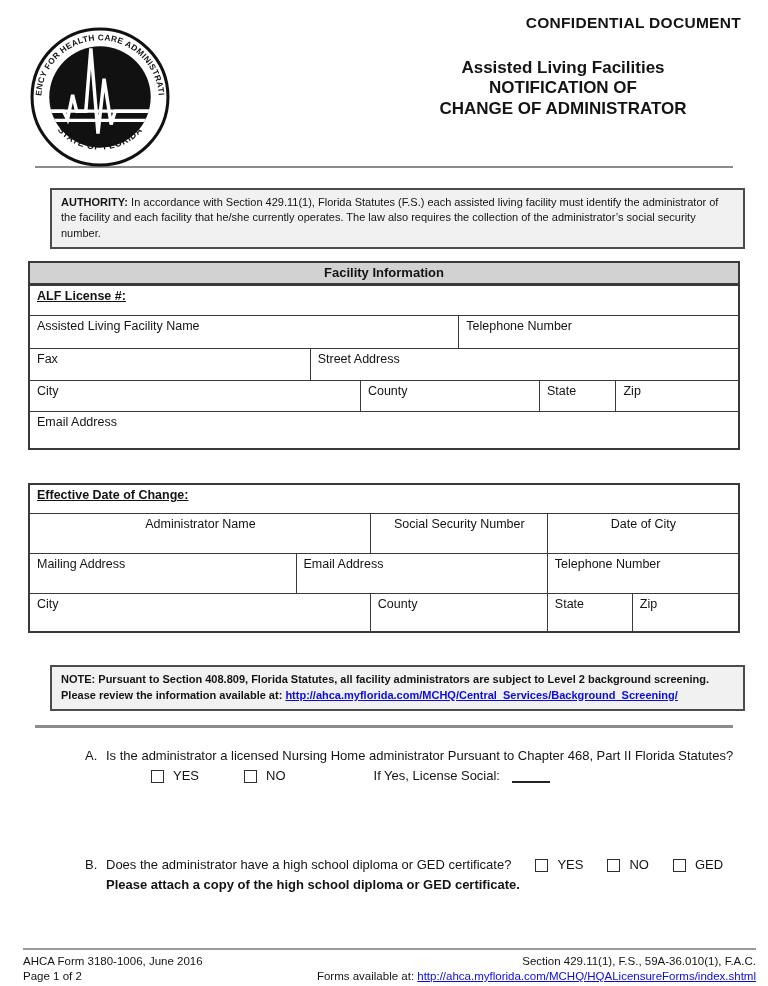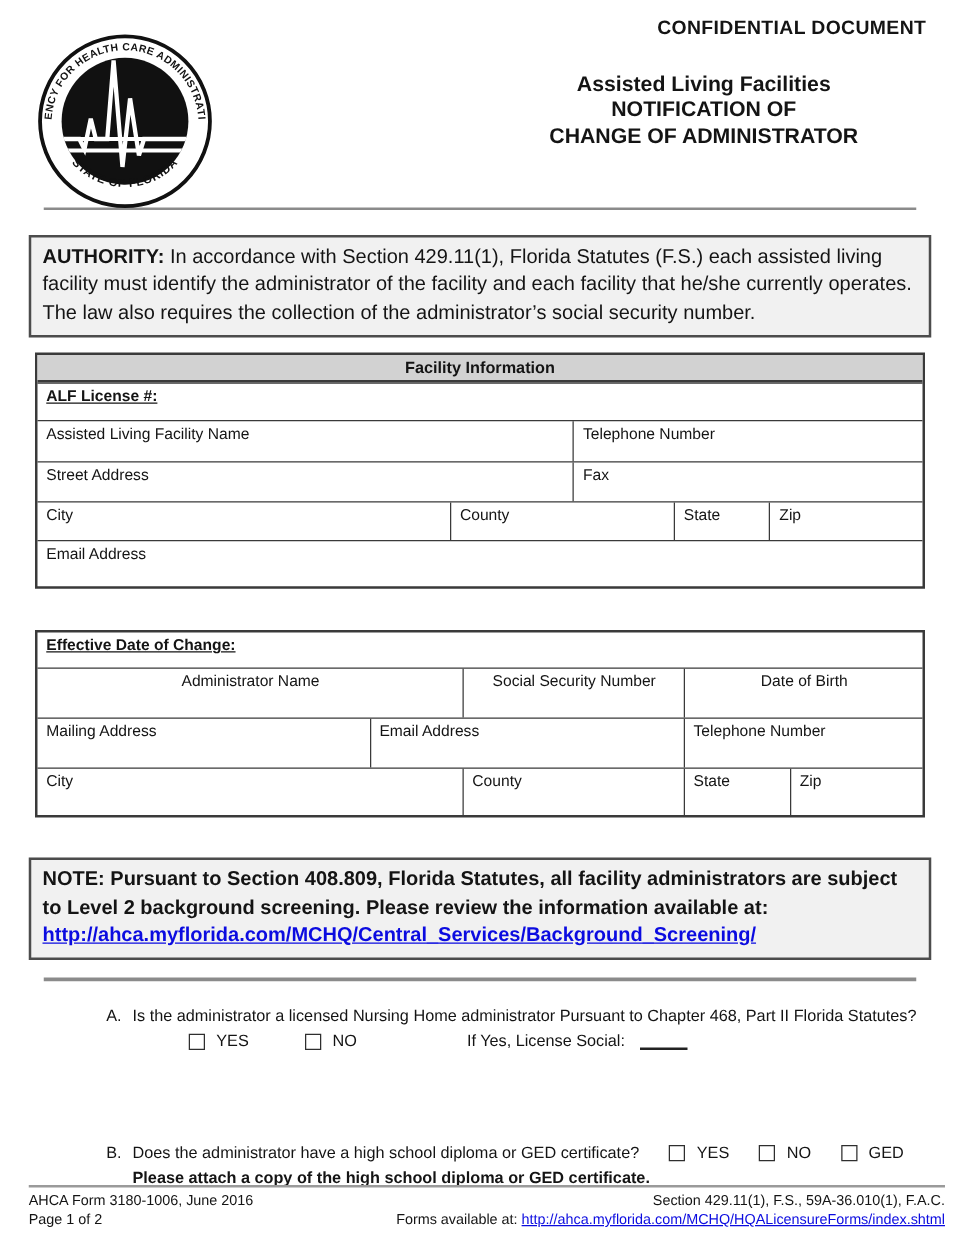--- a/index.html
+++ b/index.html
@@ -29,21 +29,21 @@
     position:absolute;left:330px;top:48px;width:420px;
     text-align:center;font-weight:bold;font-size:17px;line-height:1.2;
   }
 
   .divider1{height:2px;background:var(--divider-gray);margin:6px 12px 0 12px;}
   .divider2{height:3px;background:var(--divider-gray);margin:14px 12px 0 12px;}
 
   
   .gray-box{
     margin-top:20px;border:2px solid #4c4c4c;background:var(--box-bg);
-    padding:5px 9px 6px 9px;font-size:16px;line-height:1.4;
+    padding:5px 9px 6px 9px;font-size:11px;line-height:1.4;margin-left:27px;
   }
   .gray-box .box-label{font-weight:bold;}
   .note-box{margin-top:32px;font-weight:bold;}
   .note-box a{color:var(--link-blue);font-weight:bold;}
   a{text-decoration:underline;}
 
   
   .ftable{margin:12px 5px 0 5px;border:2px solid var(--border-dark);}
   .ftable .thead{
     background:var(--table-header-bg);text-align:center;font-weight:bold;
@@ -165,25 +165,25 @@
     <div class="frow fac-r2">
       <div class="cell fac-name">
         <span class="lbl">Assisted Living Facility Name</span>
       </div>
       <div class="cell fac-tel">
         <span class="lbl">Telephone Number</span>
       </div>
     </div>
 
     <div class="frow fac-r3">
+      <div class="cell fac-tel">
+        <span class="lbl">Fax</span>
+      </div>
       <div class="cell fac-name">
         <span class="lbl">Street Address</span>
-      </div>
-      <div class="cell fac-tel">
-        <span class="lbl">Fax</span>
       </div>
     </div>
 
     <div class="frow fac-r4">
       <div class="cell fac-city">
         <span class="lbl">City</span>
       </div>
       <div class="cell fac-county">
         <span class="lbl">County</span>
       </div>
@@ -211,21 +211,21 @@
     </div>
 
     <div class="frow adm-r2">
       <div class="cell adm-name">
         <span class="lbl">Administrator Name</span>
       </div>
       <div class="cell adm-ssn">
         <span class="lbl">Social Security Number</span>
       </div>
       <div class="cell adm-dob">
-        <span class="lbl">Date of Birth</span>
+        <span class="lbl">Date of City</span>
       </div>
     </div>
 
     <div class="frow adm-r3">
       <div class="cell adm-mail">
         <span class="lbl">Mailing Address</span>
       </div>
       <div class="cell adm-email">
         <span class="lbl">Email Address</span>
       </div>

